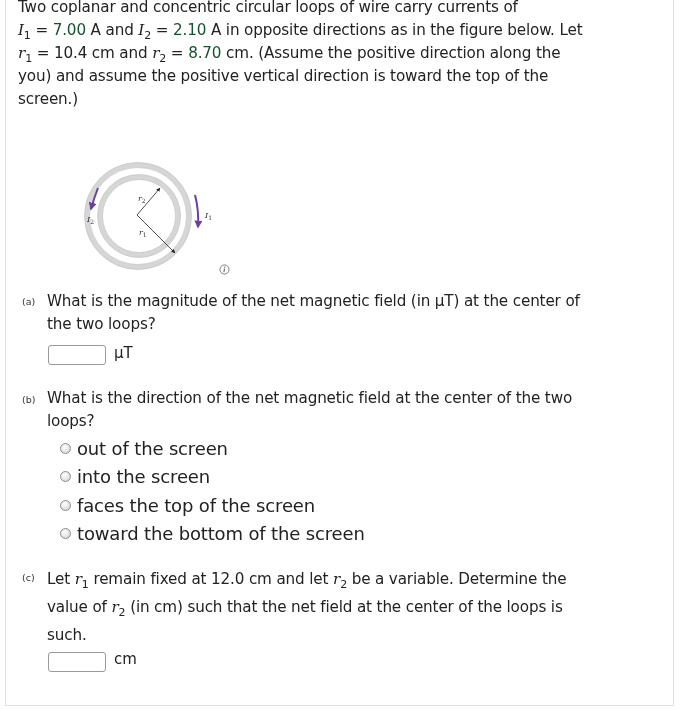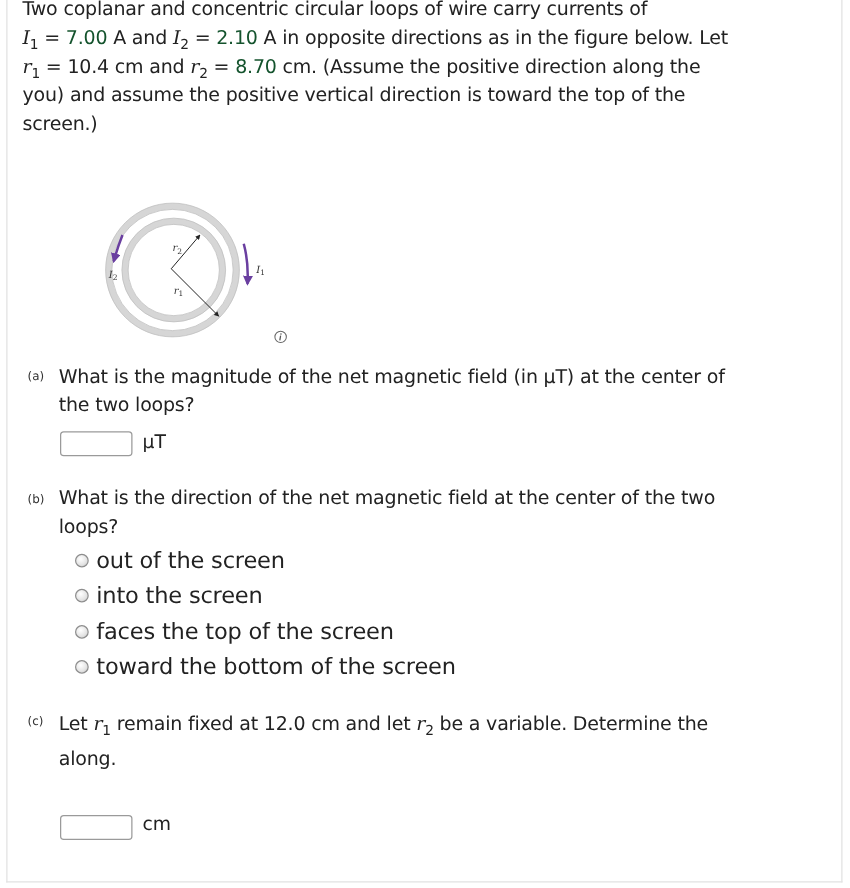--- a/index.html
+++ b/index.html
@@ -129,16 +129,21 @@
 
 <div class="part-label" style="left:22px; top:572px;">(c)</div>
 <div class="para" style="left:47px; top:565px; line-height:28px;">
   <span class="line" style="height:28px;">
     <span>Let</span>
     <span class="it">r</span><sub>1</sub>
     <span>remain fixed at 12.0 cm and let</span>
     <span class="it">r</span><sub>2</sub>
     <span>be a variable. Determine the</span>
   </span>
-  <span class="line" style="height:28px;">along.</span>
+  <span class="line" style="height:28px;">
+    <span>value of</span>
+    <span class="it">r</span><sub>2</sub>
+    <span>(in cm) such that the net field at the center of the loops is</span>
+  </span>
+  <span class="line" style="height:28px;">such.</span>
 </div>
 <input class="answer-box" style="left: 48px; top: 652px;" type="text" value="">
 <div class="unit" style="left:114px; top:650px;">cm</div>
 
 </body></html>

